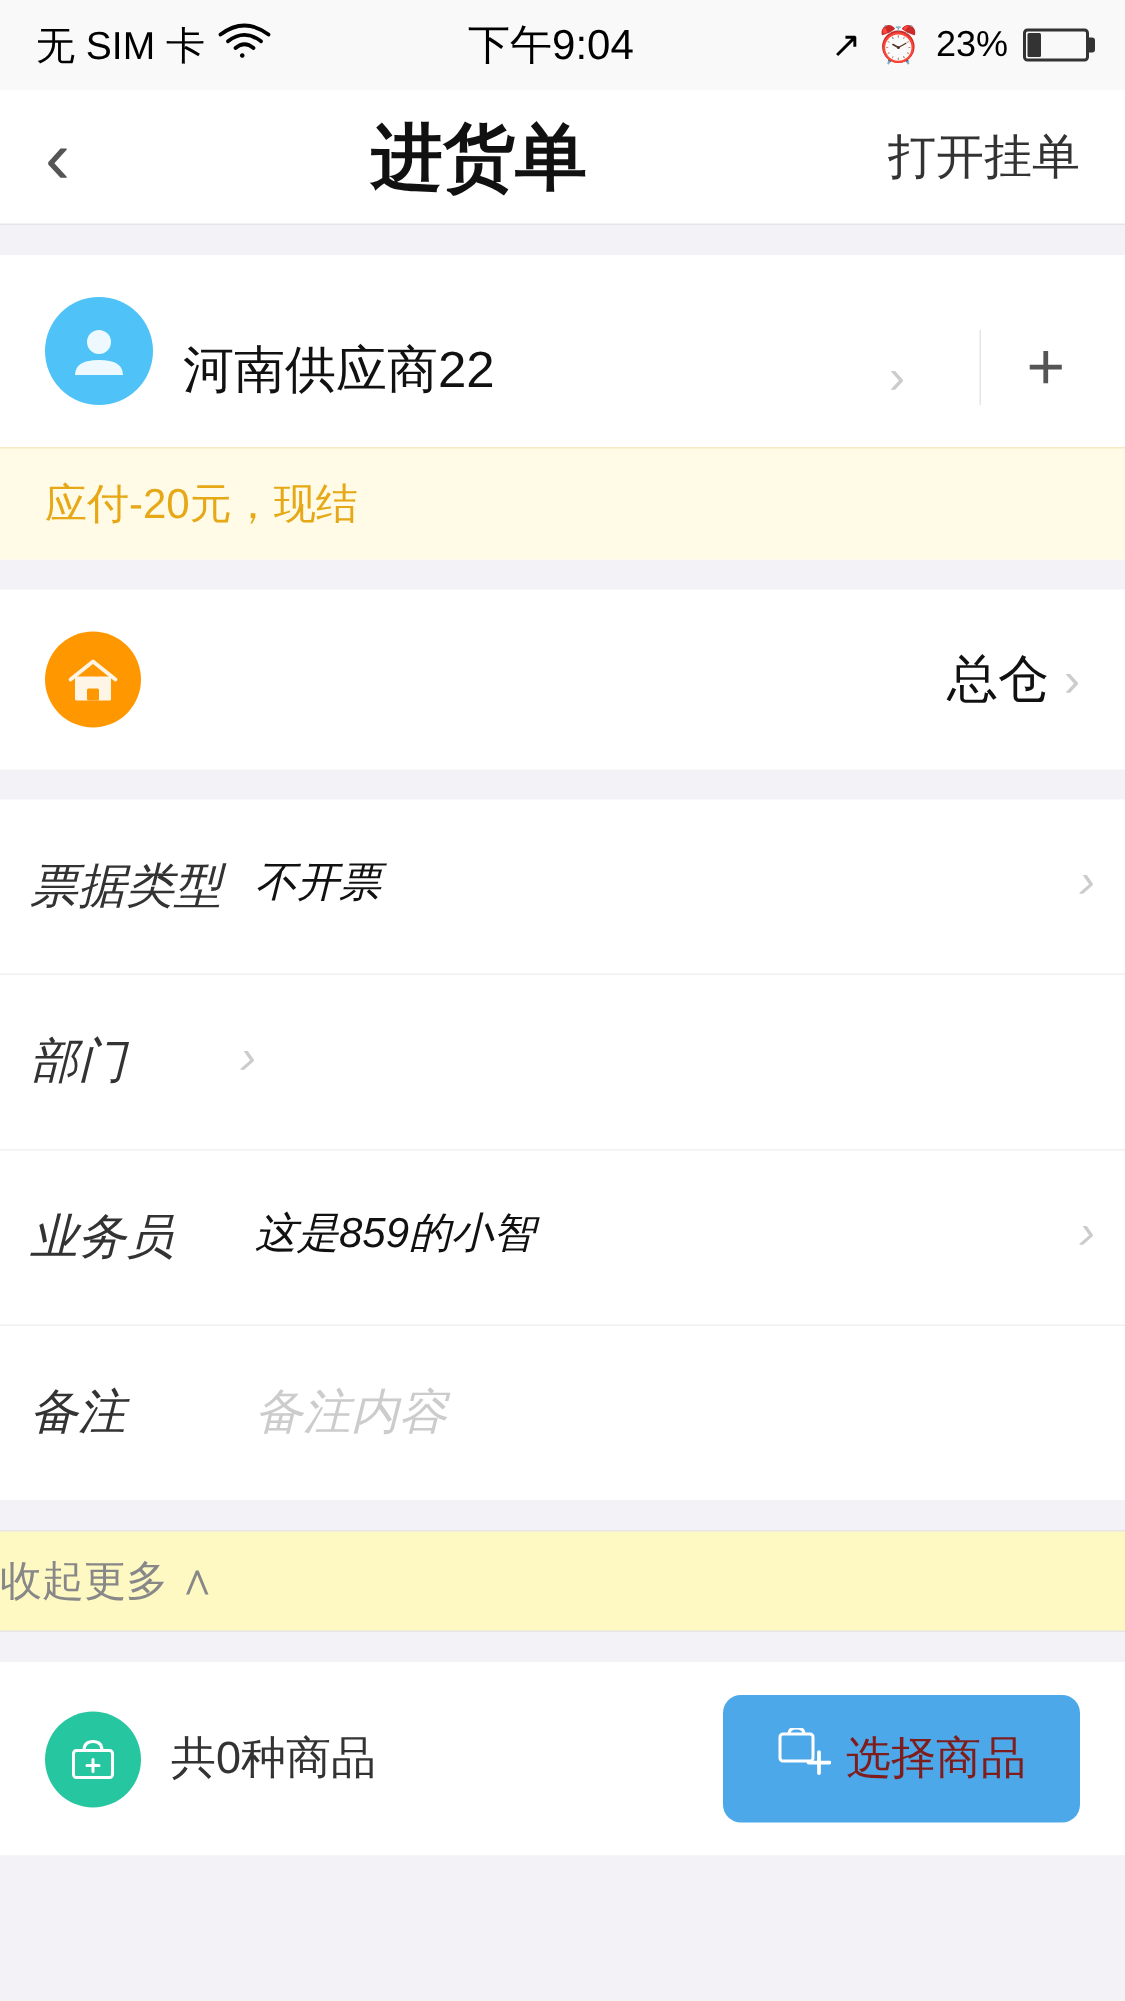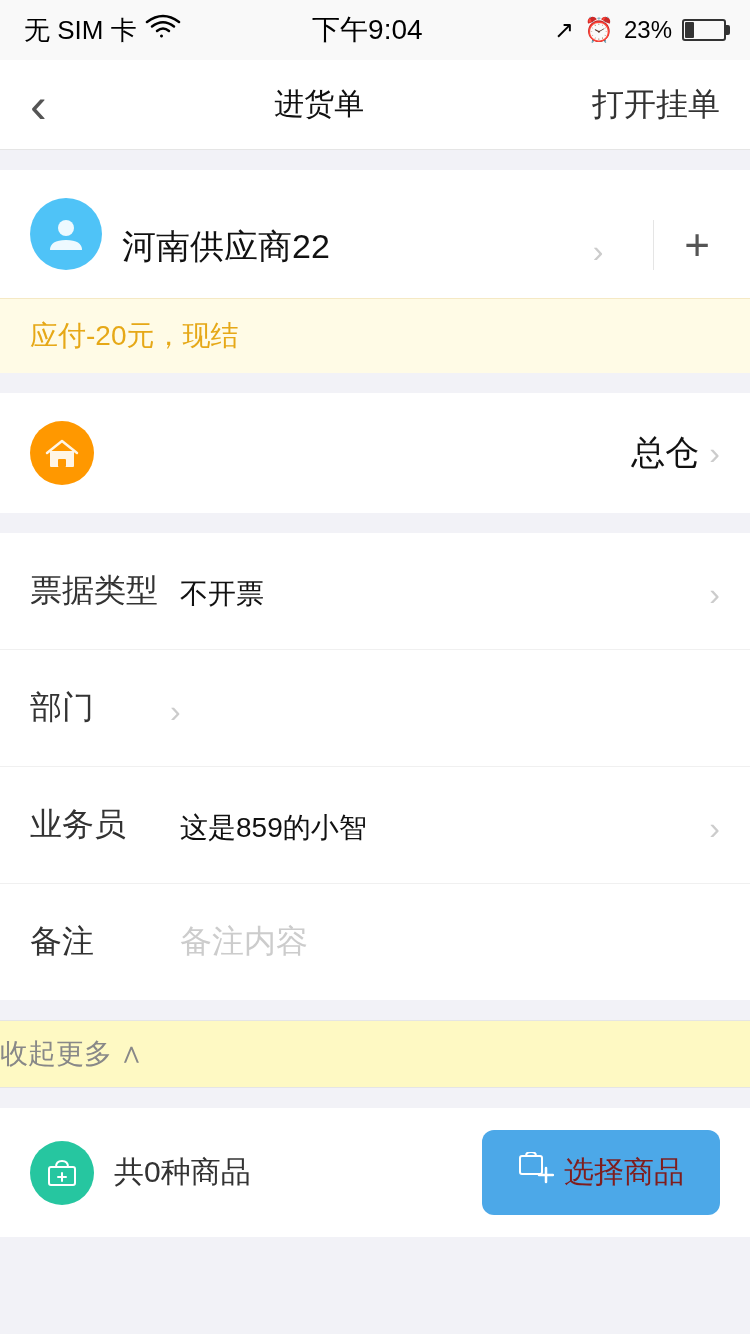--- a/index.html
+++ b/index.html
@@ -19,21 +19,21 @@
       background: #f9f9f9;
       display: flex;
       align-items: center;
       justify-content: space-between;
       padding: 0 24px;
       font-size: 26px;
       color: #000;
     }
     .status-left {
       display: flex;
-      align-items: center;
+      align-items: flex-end;
       gap: 8px;
     }
     .status-right {
       display: flex;
       align-items: center;
       gap: 10px;
       font-size: 24px;
     }
 
     
@@ -46,22 +46,22 @@
       justify-content: space-between;
       padding: 0 30px;
       border-bottom: 1px solid #e5e5e5;
     }
     .nav-back {
       font-size: 40px;
       color: #333;
       cursor: pointer;
     }
     .nav-title {
-      font-size: 30px;
-      font-weight: 400;
+      font-size: 48px;
+      font-weight: 700;
       color: #111;
     }
     .nav-action {
       font-size: 32px;
       color: #333;
       cursor: pointer;
     }
 
     
     .section-gap {
@@ -146,24 +146,25 @@
       color: #111;
     }
 
     
     .form-section {
       background: #fff;
       margin-top: 20px;
     }
     .form-row {
       display: flex;
-      align-items: flex-end;
-      padding: 36px 30px;
+      align-items: flex-start;
+      padding: 36px 20px;
       border-bottom: 1px solid #f0f0f0;
       min-height: 100px;
+      font-style: italic;
     }
     .form-row:last-child {
       border-bottom: none;
     }
     .form-label {
       font-size: 32px;
       color: #333;
       width: 130px;
       flex-shrink: 0;
     }

